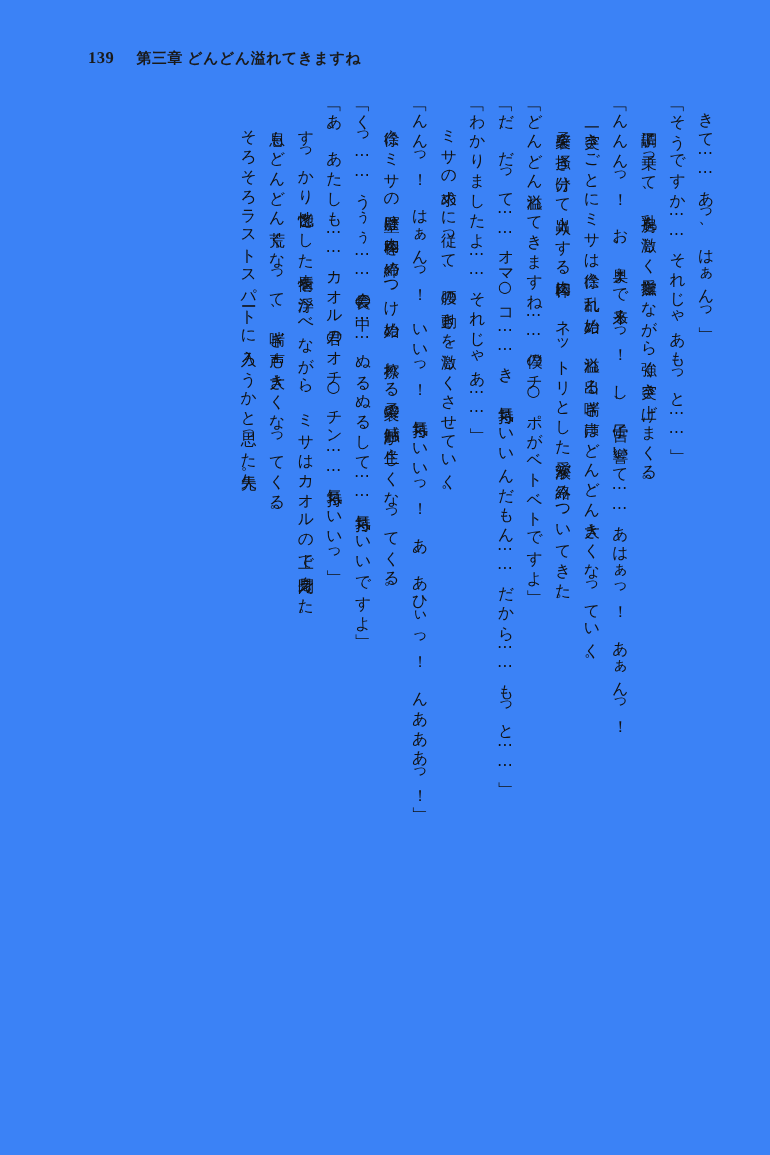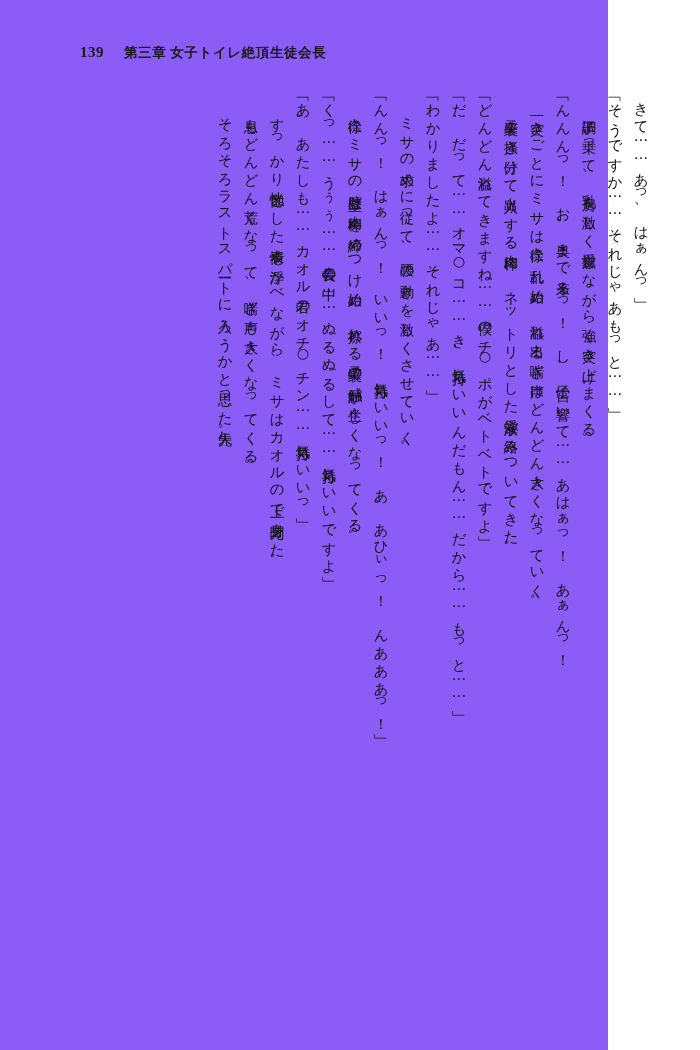--- a/index.html
+++ b/index.html
@@ -12,23 +12,23 @@
     height: 1050px;
     font-family: "Liberation Serif", "DejaVu Serif", serif;
     color: #1a1a1a;
     position: relative;
     overflow: hidden;
   }
   .page {
     position: absolute;
     left: 0;
     top: 0;
-    width: 608px;
+    width: 700px;
     height: 1050px;
-    background: #8b5cf6;
+    background: #3b82f6;
   }
   
   .header {
     position: absolute;
     top: 44px;
     left: 80px;
     display: flex;
     align-items: baseline;
     gap: 20px;
     white-space: nowrap;
@@ -72,21 +72,21 @@
     color: #111;
   }
 </style>
 </head>
 <body>
 
 <div class="page">
 
   <div class="header">
     <span class="page-number">139</span>
-    <span class="chapter-title">第三章 女子トイレ絶頂生徒会長</span>
+    <span class="chapter-title">第三章 どんどん溢れてきますね</span>
   </div>
 
   <div class="body-area">
     <div class="vline">きて……あっ、はぁんっ」</div>
     <div class="vline">「そうですか……それじゃあもっと……」</div>
     <div class="vline">　調子に乗って、乳房を激しく愛撫しながら強く突き上げまくる。</div>
     <div class="vline">「んんんっ！　お、奥まで来るっ！　し、子宮に響いて……あはぁっ！　あぁんっ！</div>
     <div class="vline">　一突きごとにミサは徐々に乱れ始め、溢れ出る喘ぎ声はどんどん大きくなっていく。</div>
     <div class="vline">　柔襞を掻き分けて出入りする肉棒に、ネットリとした愛液が絡みついてきた。</div>
     <div class="vline">「どんどん溢れてきますね……僕のチ○ポがベトベトですよ」</div>

